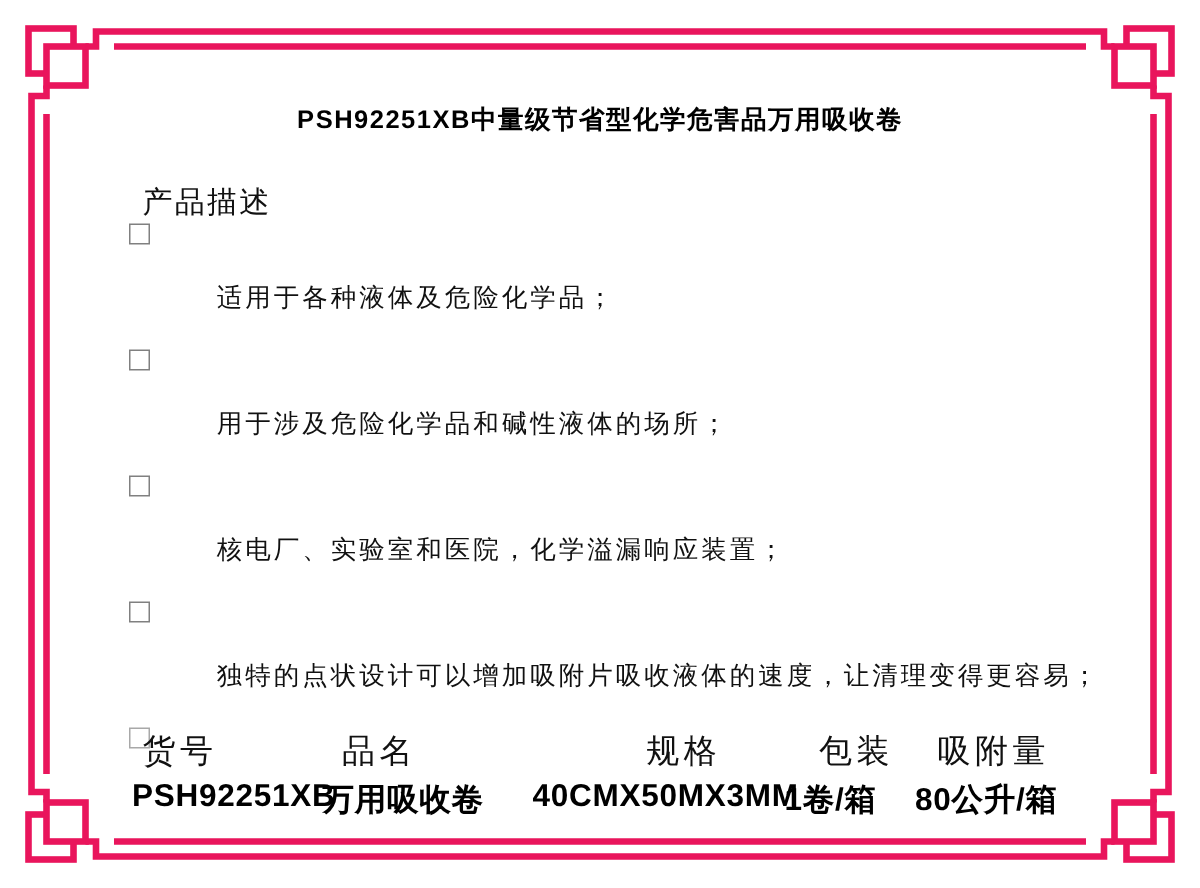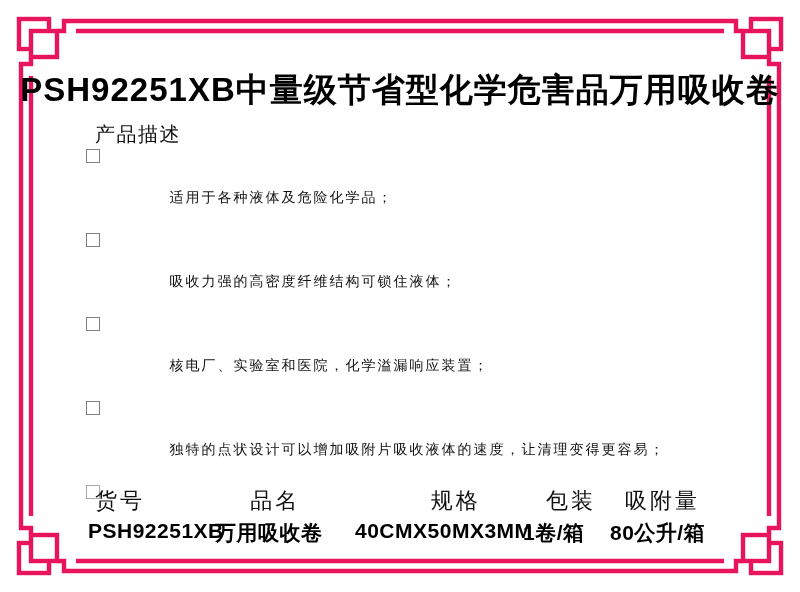--- a/index.html
+++ b/index.html
@@ -16,43 +16,43 @@
     left: 0; top: 0;
     width: 800px; height: 592px;
     pointer-events: none;
   }
   .title {
     position: absolute;
     top: 68px; left: 0; right: 0;
     text-align: center;
     font-family: "Liberation Sans", "DejaVu Sans", sans-serif;
     font-weight: bold;
-    font-size: 33px;
+    font-size: 17px;
     letter-spacing: 1px;
     color: #000;
   }
   .section-heading {
     position: absolute;
     top: 121px; left: 95px;
     font-family: "Liberation Serif", "DejaVu Serif", serif;
     font-size: 20px;
     letter-spacing: 1.5px;
   }
   .items {
     position: absolute;
     top: 146px; left: 86px;
     width: 678px;
     margin: 0; padding: 0;
     list-style: none;
   }
   .item {
     position: relative;
     padding-left: 21px;
-    font-family: Liberation Mono, monospace;
-    font-size: 14px;
+    font-family: Liberation Serif, serif;
+    font-size: 17px;
     line-height: 21px;
     letter-spacing: 2px;
     white-space: pre-wrap;
   }
   .item .checkbox {
     position: absolute;
     left: 0; top: 3px;
     width: 12px; height: 12px;
     border: 1.7px solid #808080;
     background: #fff;
@@ -76,21 +76,21 @@
   .spec-col:nth-child(3) { left: 355px; }
   .spec-col:nth-child(4) { left: 523px; }
   .spec-col:nth-child(5) { left: 610px; }
   .spec-header {
     font-family: Liberation Mono, monospace;
     font-size: 22px;
     letter-spacing: 3px;
     white-space: nowrap;
   }
   .spec-col:nth-child(1) .spec-header { margin-left: 7px; }
-  .spec-col:nth-child(2) .spec-header { margin-left: 13px; text-align: center; }
+  .spec-col:nth-child(2) .spec-header { margin-left: 13px; }
   .spec-col:nth-child(3) .spec-header { margin-left: 24px; text-align: center; }
   .spec-col:nth-child(4) .spec-header { margin-left: 23px; }
   .spec-col:nth-child(5) .spec-header { margin-left: 15px; }
   .spec-value {
     margin-top: 3px;
     font-family: "Liberation Sans", "DejaVu Sans", sans-serif;
     font-weight: bold;
     font-size: 21px;
     letter-spacing: 0.5px;
     white-space: nowrap;
@@ -140,21 +140,21 @@
   <div class="section-heading">产品描述</div>
 
   <ul class="items">
     <li class="item">
       <span class="checkbox"></span>
       <span class="item-text">适用于各种液体及危险化学品；</span>
     </li>
 
     <li class="item">
       <span class="checkbox"></span>
-      <span class="item-text">吸收力强的高密度纤维结构可锁住液体；</span>
+      <span class="item-text">用于涉及危险化学品和碱性液体的场所；</span>
     </li>
 
     <li class="item">
       <span class="checkbox"></span>
       <span class="item-text">核电厂、实验室和医院，化学溢漏响应装置；</span>
     </li>
 
 
     <li class="item">
       <span class="checkbox"></span>

